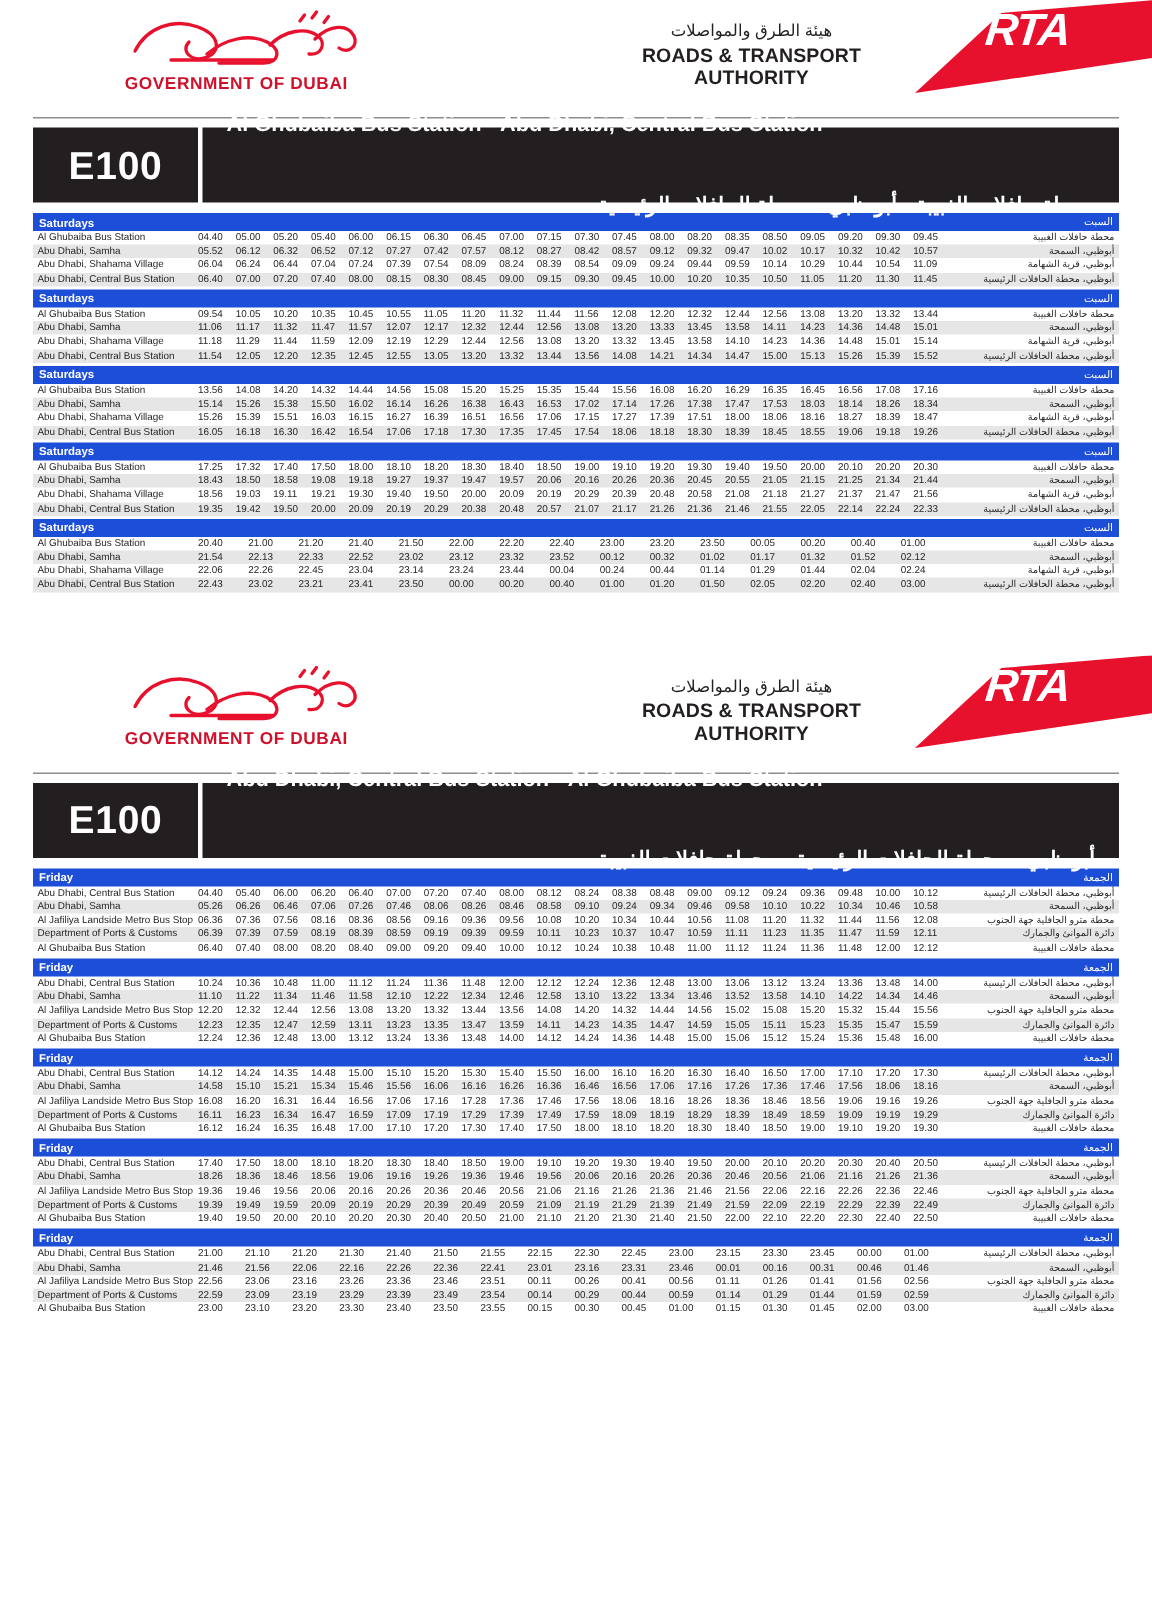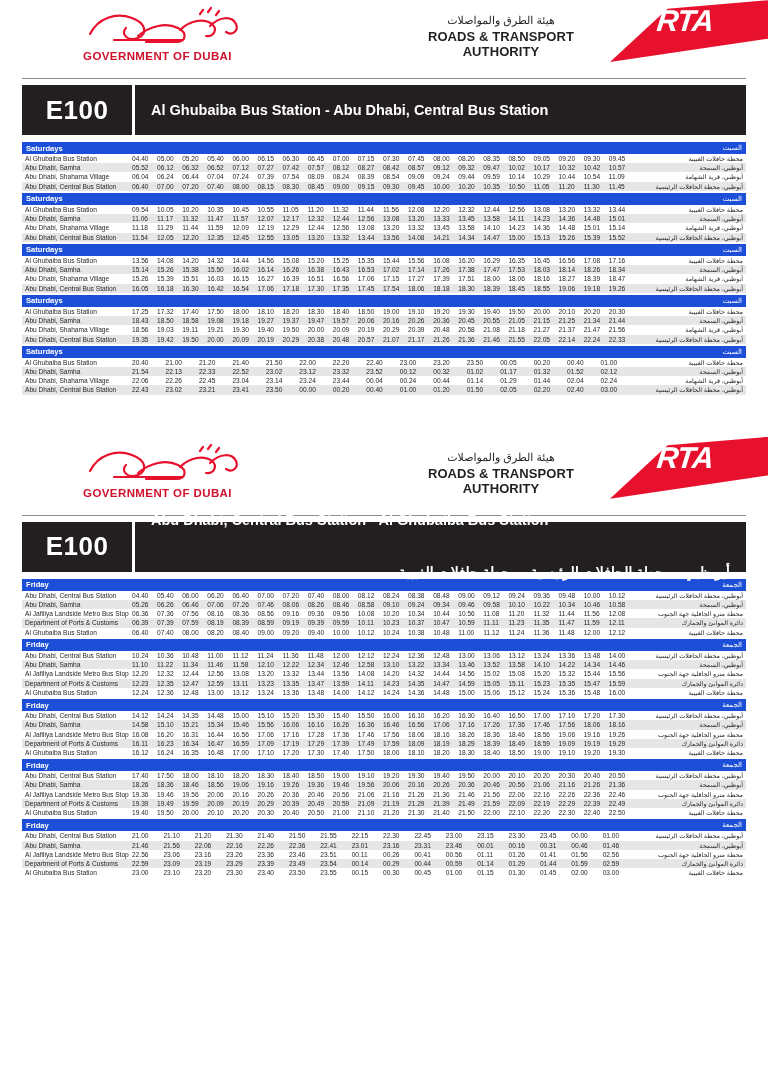--- a/index.html
+++ b/index.html
@@ -195,20 +195,21 @@
         <div class="rta-mark">
           <div class="tri"></div>
           <div class="txt">RTA</div>
         </div>
       </div>
       <div class="hr-rule"></div>
       <div class="routeband">
         <div class="route-badge">E100</div>
         <div class="route-titles">
           <div class="route-en">Al Ghubaiba Bus Station - Abu Dhabi, Central Bus Station</div>
+          <div class="route-ar">محطة حافلات الغبيبة - أبو ظبي ، محطة الحافلات الرئيسية</div>
         </div>
       </div>
       <div class="ttable">
         <div class="block">
           <div class="daybar">
             <span class="en">Saturdays</span>
             <span class="ar">السبت</span>
           </div>
           <div class="rows">
             <div class="row">

